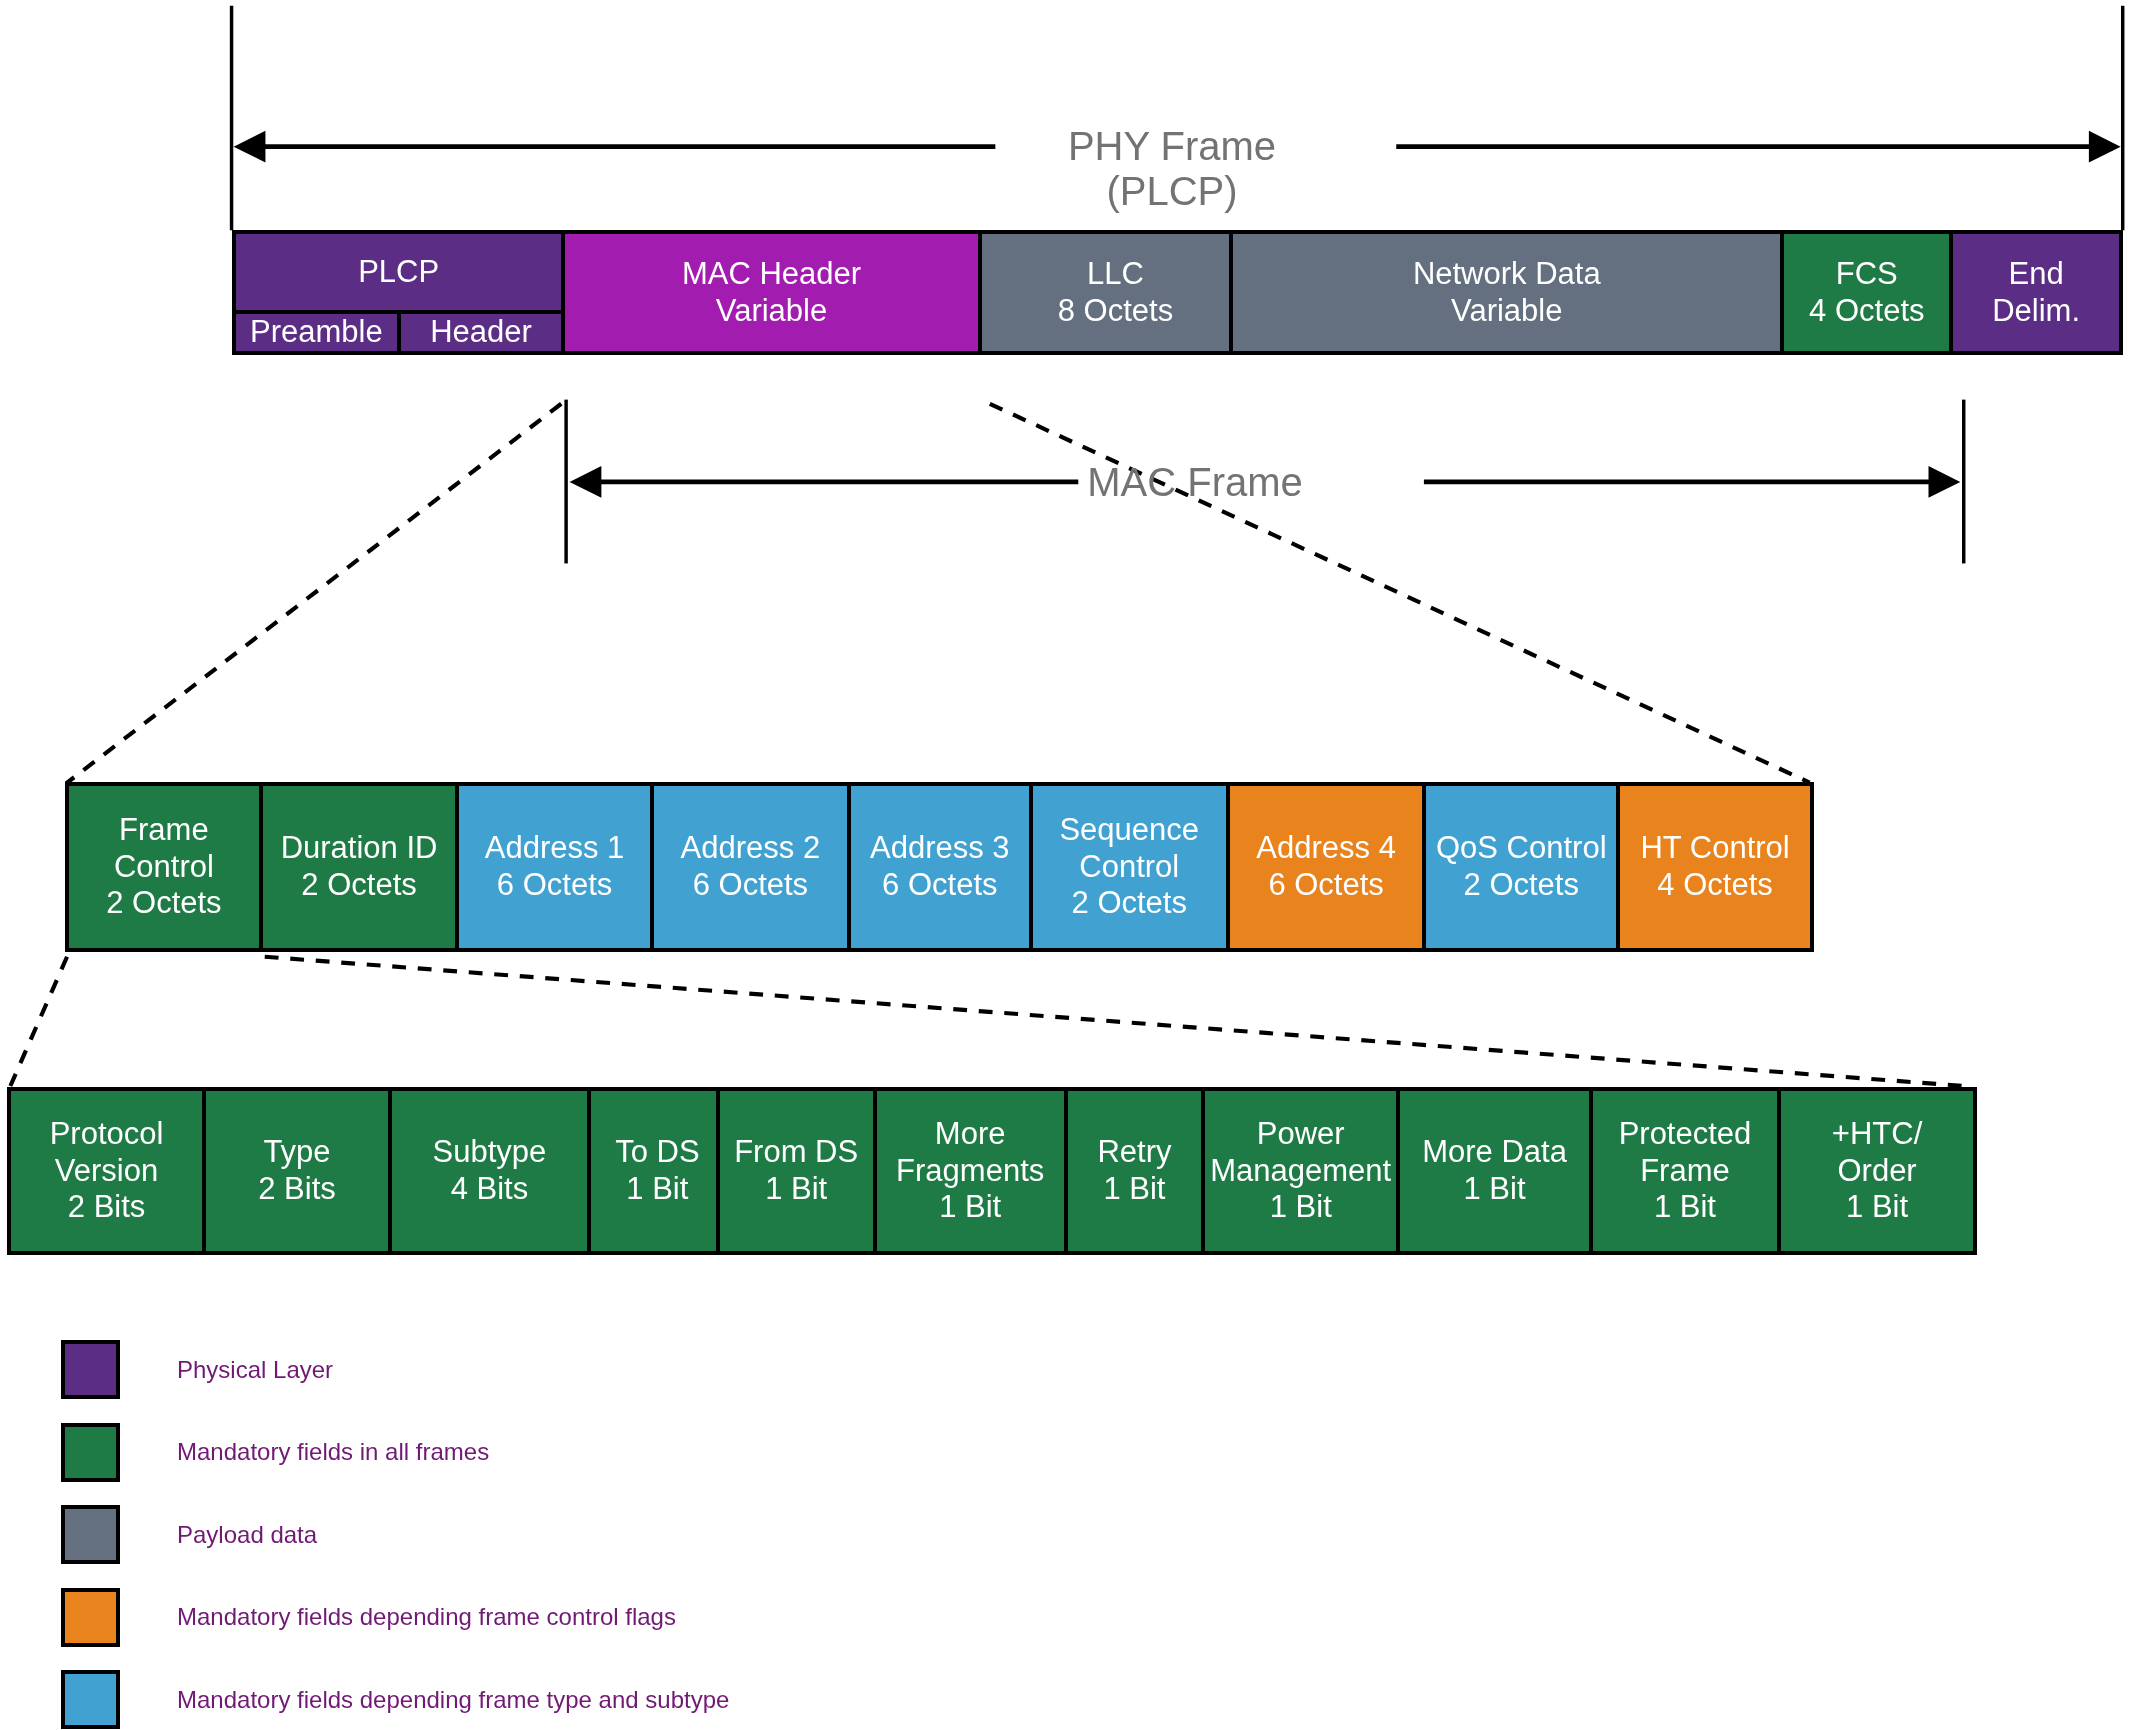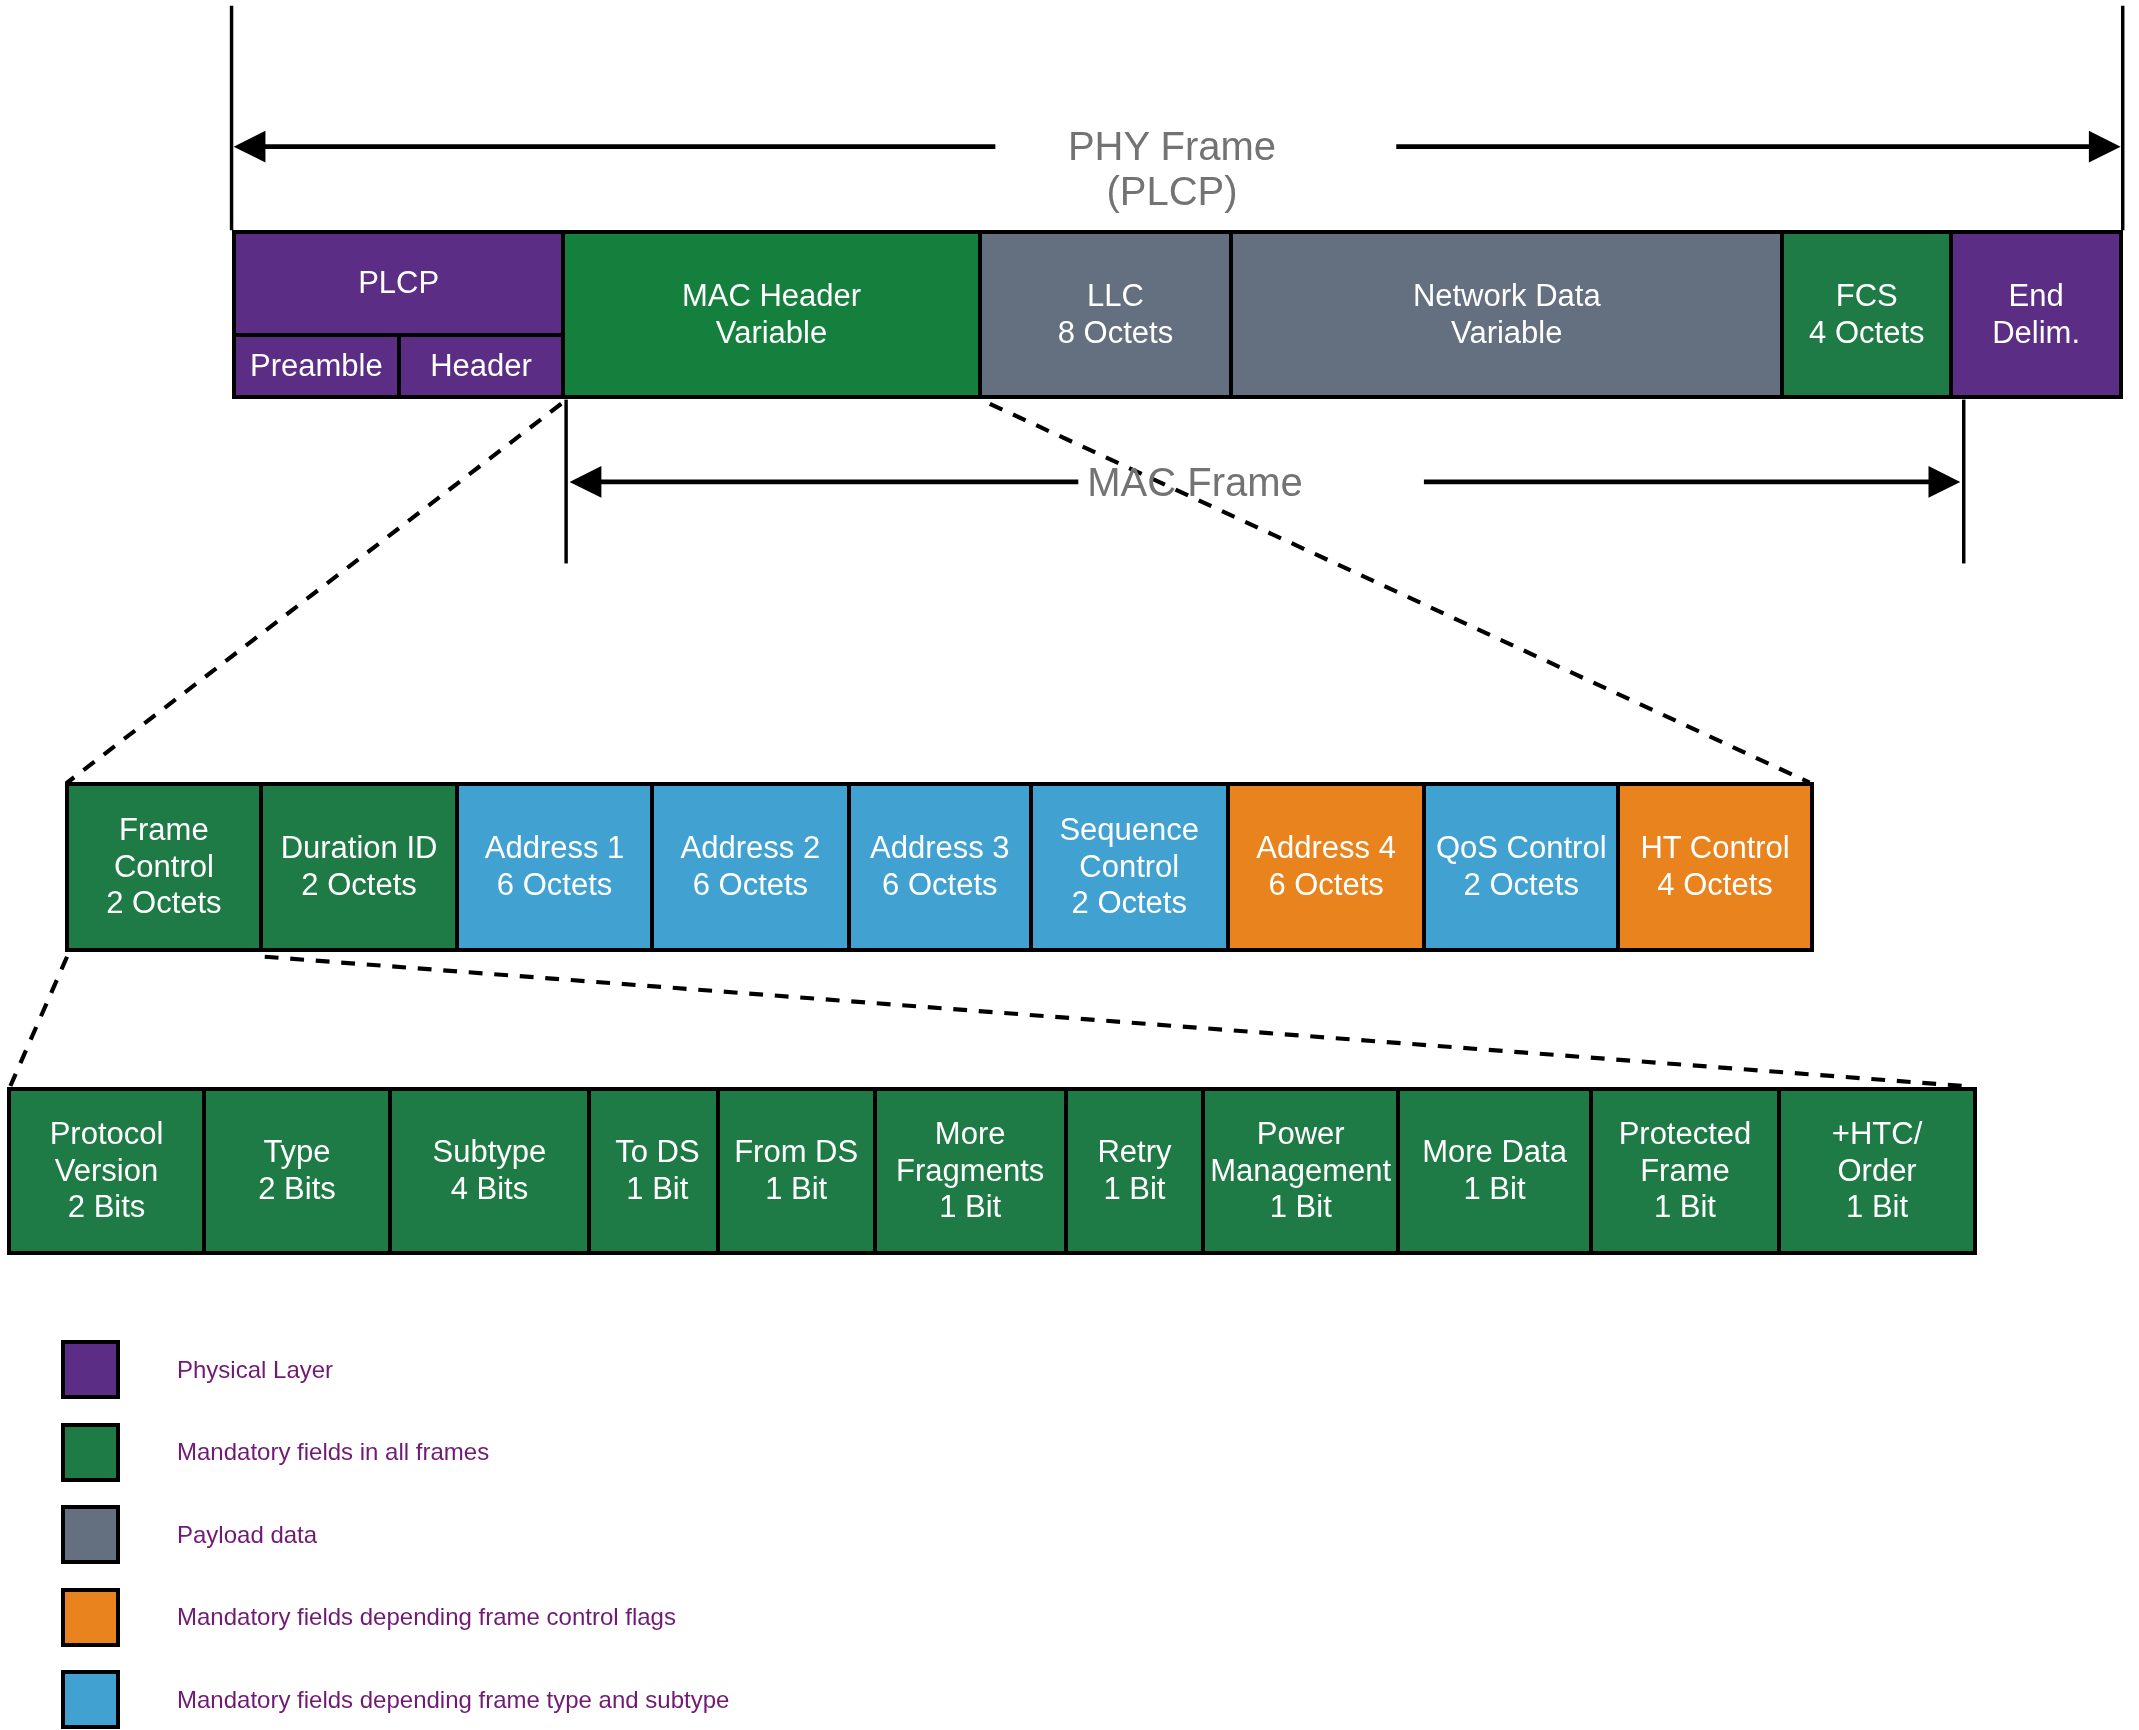--- a/index.html
+++ b/index.html
@@ -2,21 +2,21 @@
 <html style="font-size:11px"><head>
 <meta charset="utf-8">
 <style>
   html,body{margin:0;padding:0;background:#fff;}
   .canvas{
     position:relative;width:2140px;height:1731px;background:#ffffff;
     font-family:"Liberation Sans", sans-serif;overflow:hidden;
   }
   .overlay{position:absolute;left:0;top:0;}
   .row{position:absolute;display:flex;border:4.8px solid #000;box-sizing:border-box;background:#000;}
-  .row1{left:232px;top:230px;width:1891px;height:169px;}
+  .row1{left:232px;top:230px;width:1891px;height:125px;}
   .row2{left:65px;top:782px;width:1749px;height:170px;}
   .row3{left:7px;top:1087px;width:1970px;height:168px;}
   .cell{
     display:flex;align-items:center;justify-content:center;
     border-left:4.1px solid #000;box-sizing:border-box;min-width:0;
   }
   .cell:first-child{border-left:none;}
   .cell-label{
     white-space:pre-line;text-align:center;color:#ffffff;
     font-size:31px;line-height:1.18;
@@ -74,21 +74,21 @@
       <div class="plcp-sub">
         <div class="subcell">
           <span class="cell-label">Preamble</span>
         </div>
         <div class="subcell">
           <span class="cell-label">Header</span>
         </div>
       </div>
     </div>
 
-  <div class="cell" style="flex: 612 0 0px; background: #15803d;">
+  <div class="cell" style="flex: 612 0 0px; background: #a21caf;">
         <span class="cell-label">MAC Header
 Variable</span>
       </div>
       <div class="cell" style="flex: 338 0 0px; background: rgb(100, 112, 127); padding-left: 20px;">
         <span class="cell-label">LLC
 8 Octets</span>
       </div>
       <div class="cell" style="flex: 812 0 0px; background: rgb(100, 112, 127);">
         <span class="cell-label">Network Data
 Variable</span>

